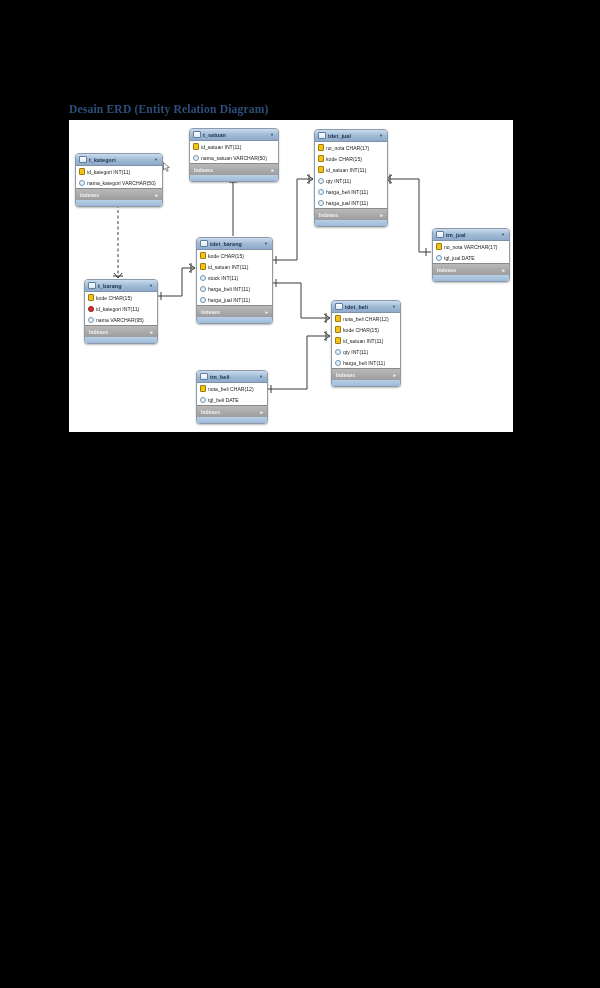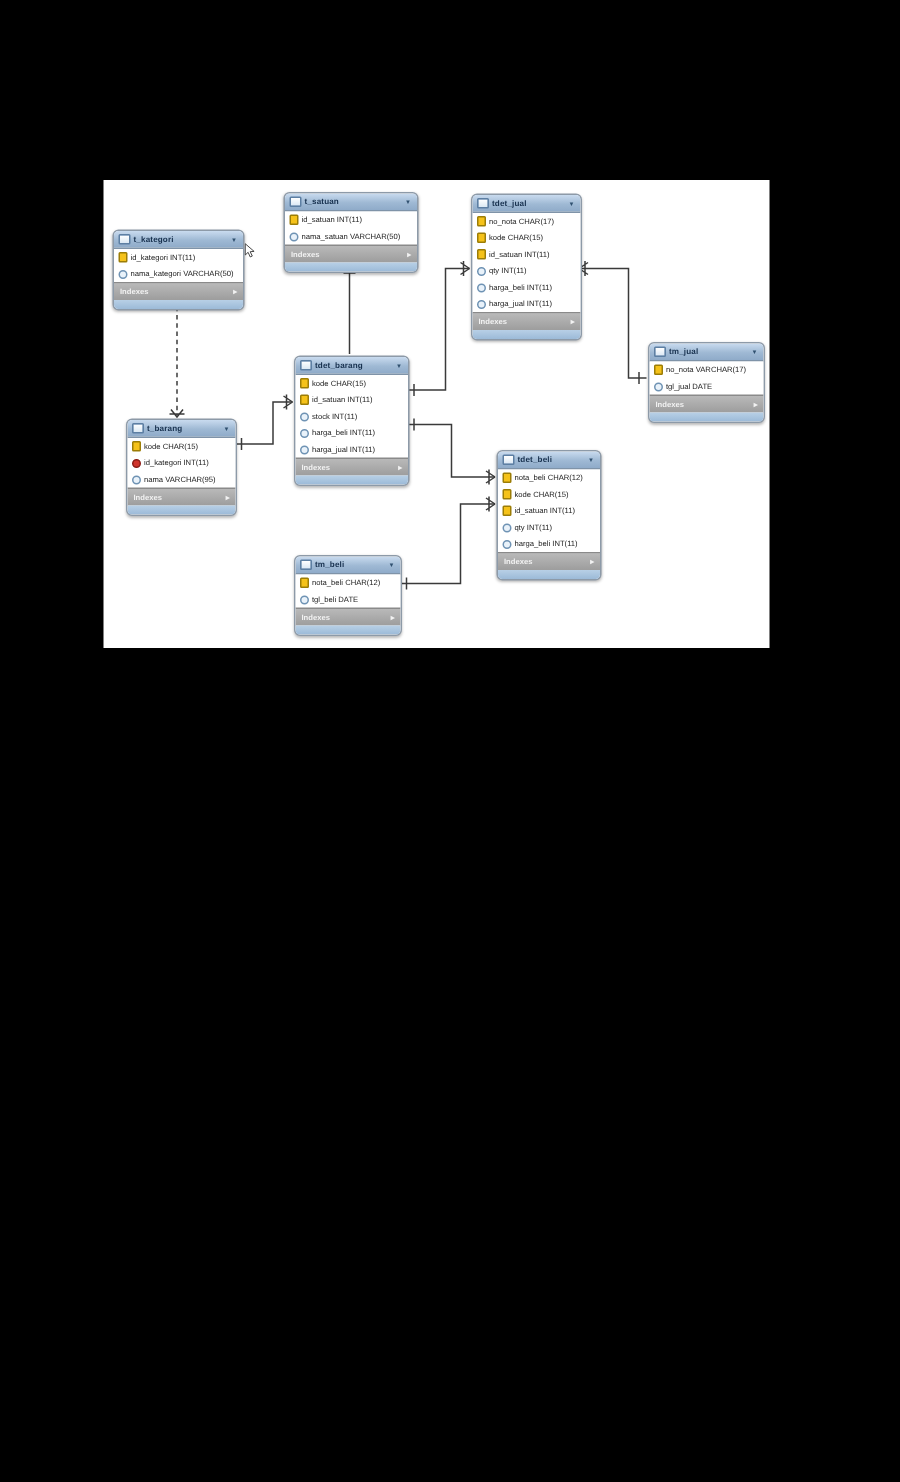--- a/index.html
+++ b/index.html
@@ -77,20 +77,21 @@
   }
   .foot{height:6px;background:linear-gradient(#b8d0e6,#9cbad8);}
 
   .cursor{position:absolute;width:8px;height:10px;}
 </style>
 </head>
 <body>
 
 <div id="page">
 
+  <div id="title">Desain ERD (Entity Relation Diagram)</div>
 
   <div id="canvas">
 
     <svg id="links" viewBox="0 0 444 312" xmlns="http://www.w3.org/2000/svg">
       <g stroke="#3a3a3a" stroke-width="1" fill="none">
 
         <path stroke-dasharray="3,2.5" d="M49,79 L49,157"></path>
         <path d="M45,153 L49,158 L53,153 M44,156 L54,156"></path>
 
         <path d="M164,53 L164,116"></path>

